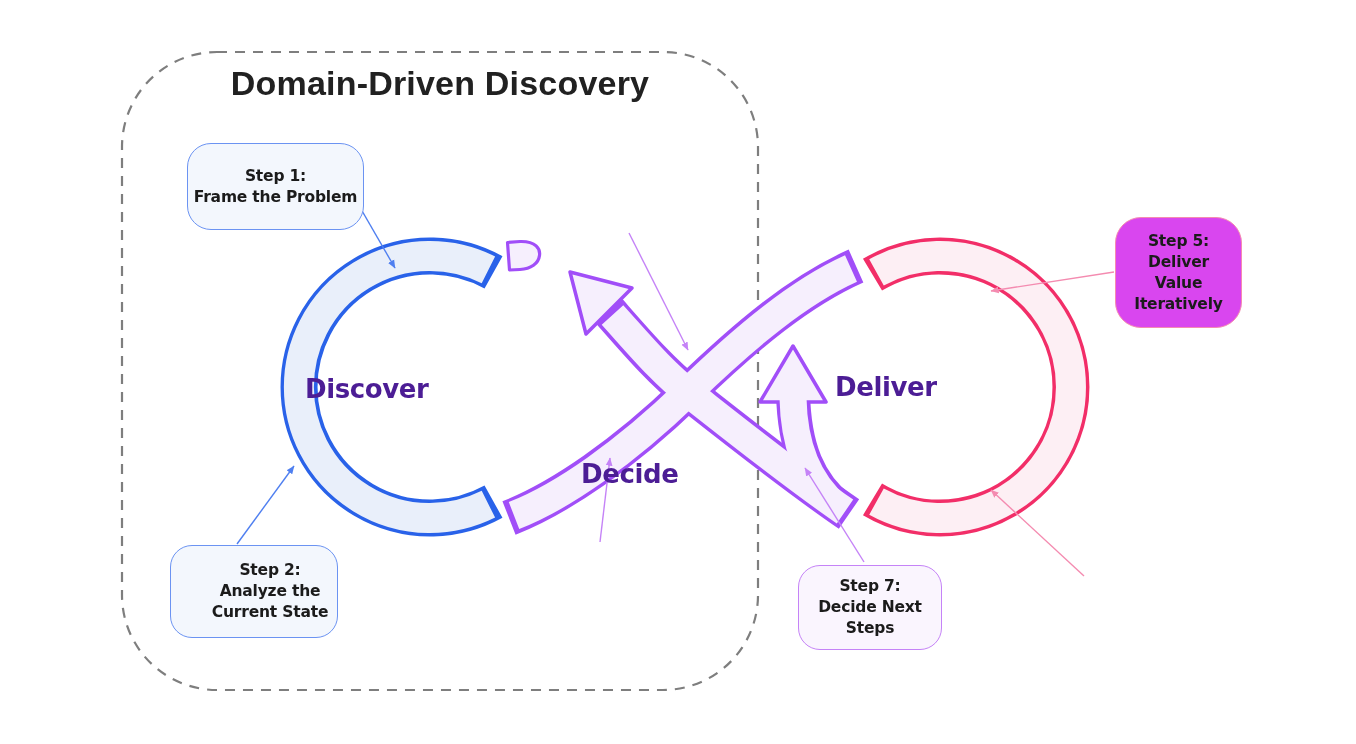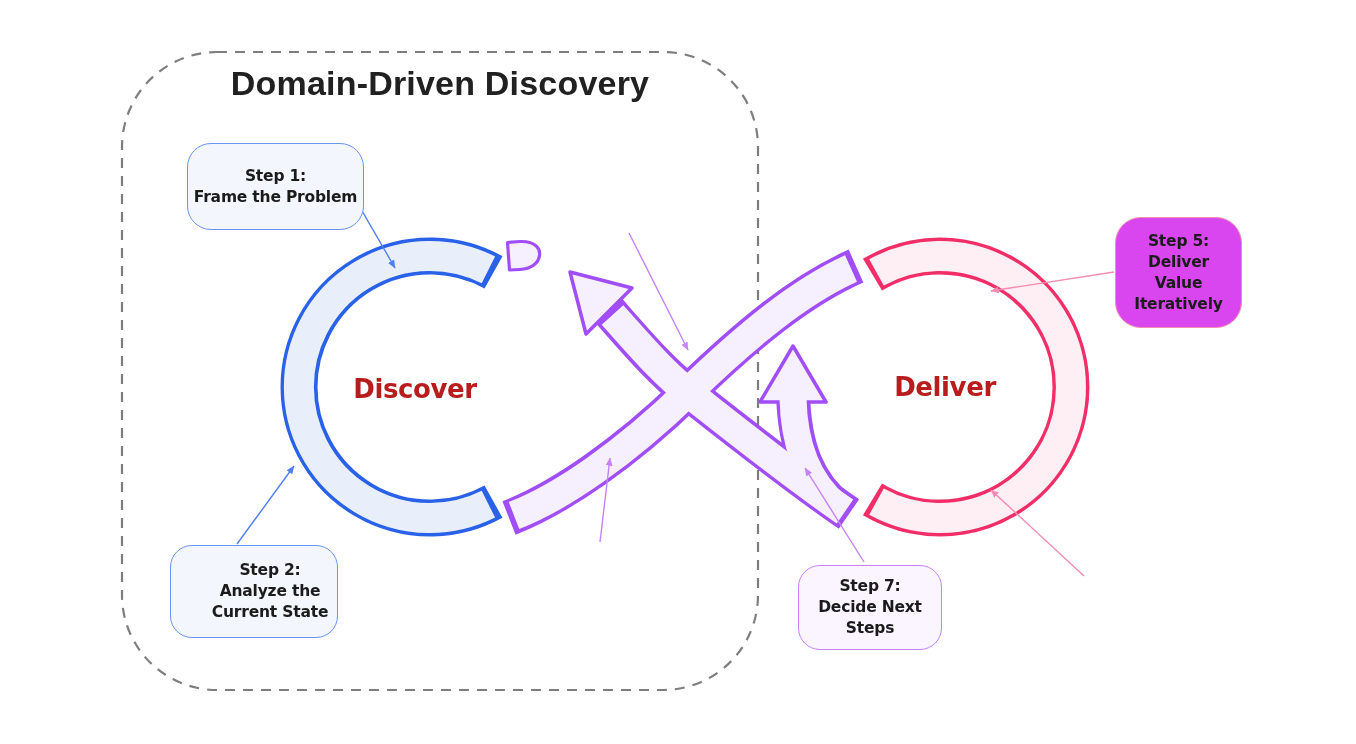--- a/index.html
+++ b/index.html
@@ -2,22 +2,22 @@
 <html><head>
 <meta charset="utf-8">
 <style>
   html,body{margin:0;padding:0;background:#ffffff;}
   #canvas{position:relative;width:1356px;height:744px;background:#ffffff;overflow:hidden;
           font-family:"DejaVu Sans",sans-serif;}
   #diagram-svg{position:absolute;left:0;top:0;}
   .frame-title{position:absolute;left:122px;top:64px;width:636px;text-align:center;
                font-family:"Liberation Sans",sans-serif;font-weight:bold;font-size:34px;
                color:#212121;letter-spacing:0.2px;}
-  .loop-label{position:absolute;width:220px;text-align:center;font-weight:bold;
-              font-size:26px;color:#b91c1c;letter-spacing:-0.4px;}
+  .loop-label{position:absolute;width:220px;font-weight:bold;
+              font-size:26px;color:#4c1d95;letter-spacing:-0.4px;}
   #label-discover{left:305px;top:374px;}
   #label-deliver{left:835px;top:372px;}
   #label-decide{left:581px;top:459px;}
   .step-box{position:absolute;box-sizing:border-box;border-radius:22px;
             display:flex;flex-direction:column;justify-content:center;align-items:center;
             text-align:center;font-weight:bold;font-size:15.5px;line-height:21px;
             color:#1b1b1b;letter-spacing:-0.2px;}
   .step-blue{border:1.7px solid #6b93f2;background:#f3f7fd;}
   .step-purple{border:1.7px solid #c583f7;background:#faf5fe;}
   .step-pink{border:1.7px solid #f48bb0;background:#d946ef;}
@@ -82,20 +82,21 @@
       <path d="M 1114 272 L 991 291" stroke="#f48bb0" marker-end="url(#mPink)"></path>
       <path d="M 1084 576 L 991 490" stroke="#f48bb0" marker-end="url(#mPink)"></path>
       <path d="M 864 562 L 805 468" stroke="#c583f7" marker-end="url(#mPurple)"></path>
     </g>
   </svg>
 
   <div class="frame-title">Domain-Driven Discovery</div>
 
   <div class="loop-label" id="label-discover">Discover</div>
   <div class="loop-label" id="label-deliver">Deliver</div>
+  <div class="loop-label" id="label-decide">Decide</div>
 
   <div class="step-box step-blue" id="step1">
     <span class="step-line">Step 1:</span>
     <span class="step-line">Frame the Problem</span>
   </div>
 
   <div class="step-box step-blue" id="step2">
     <span class="step-line">Step 2:</span>
     <span class="step-line">Analyze the</span>
     <span class="step-line">Current State</span>

